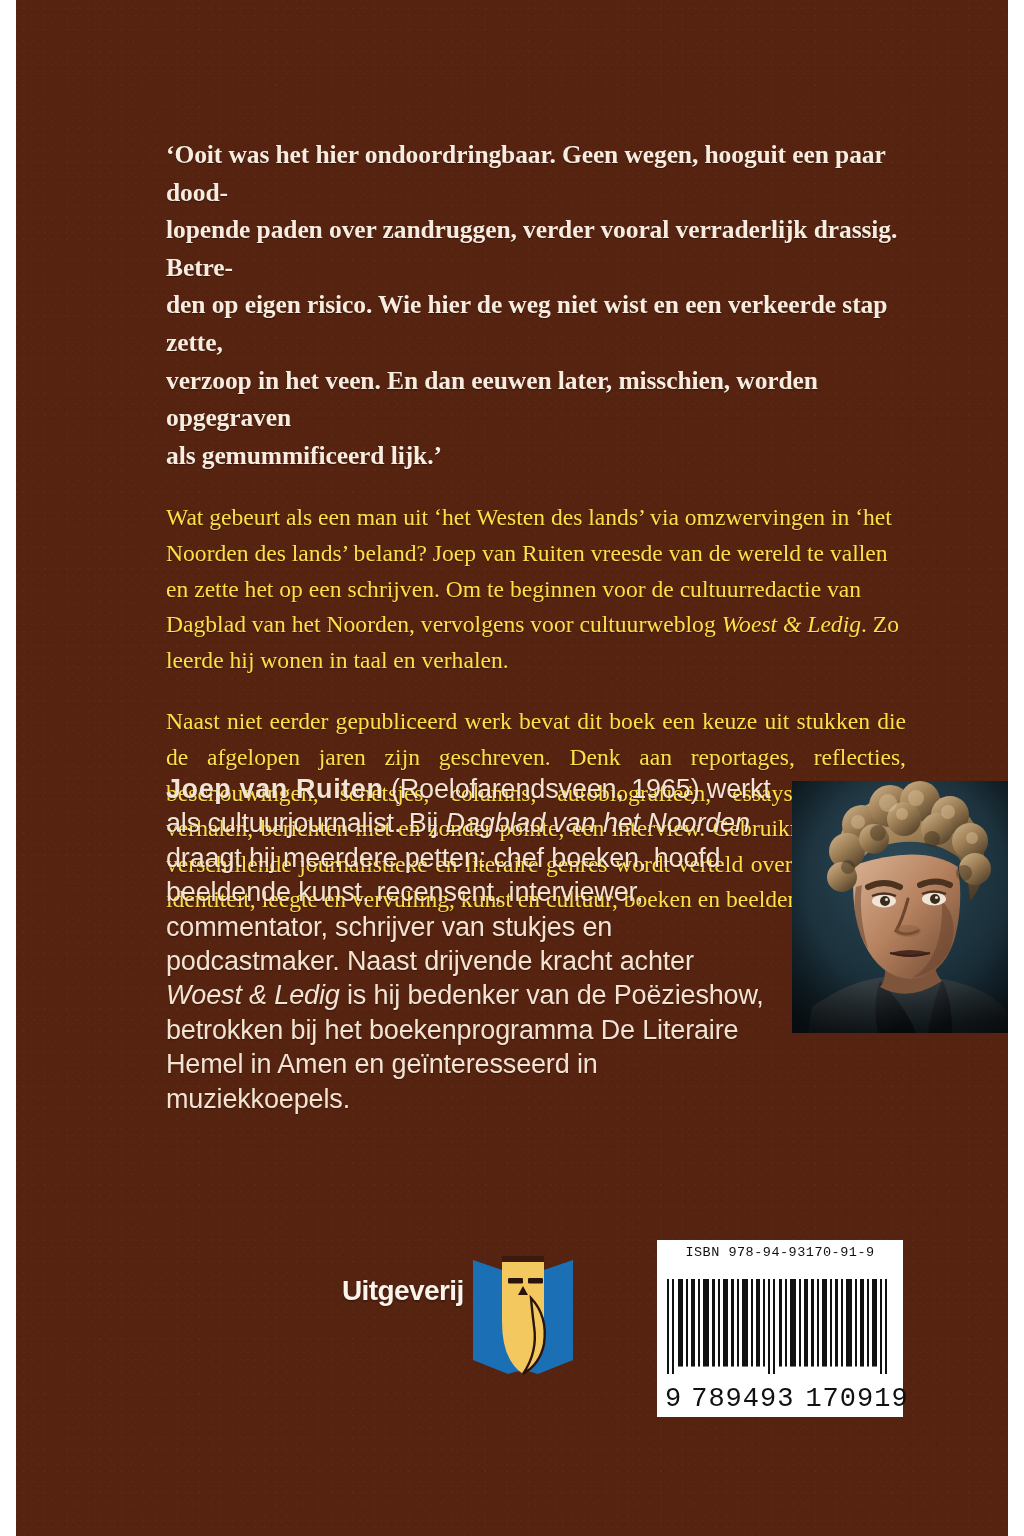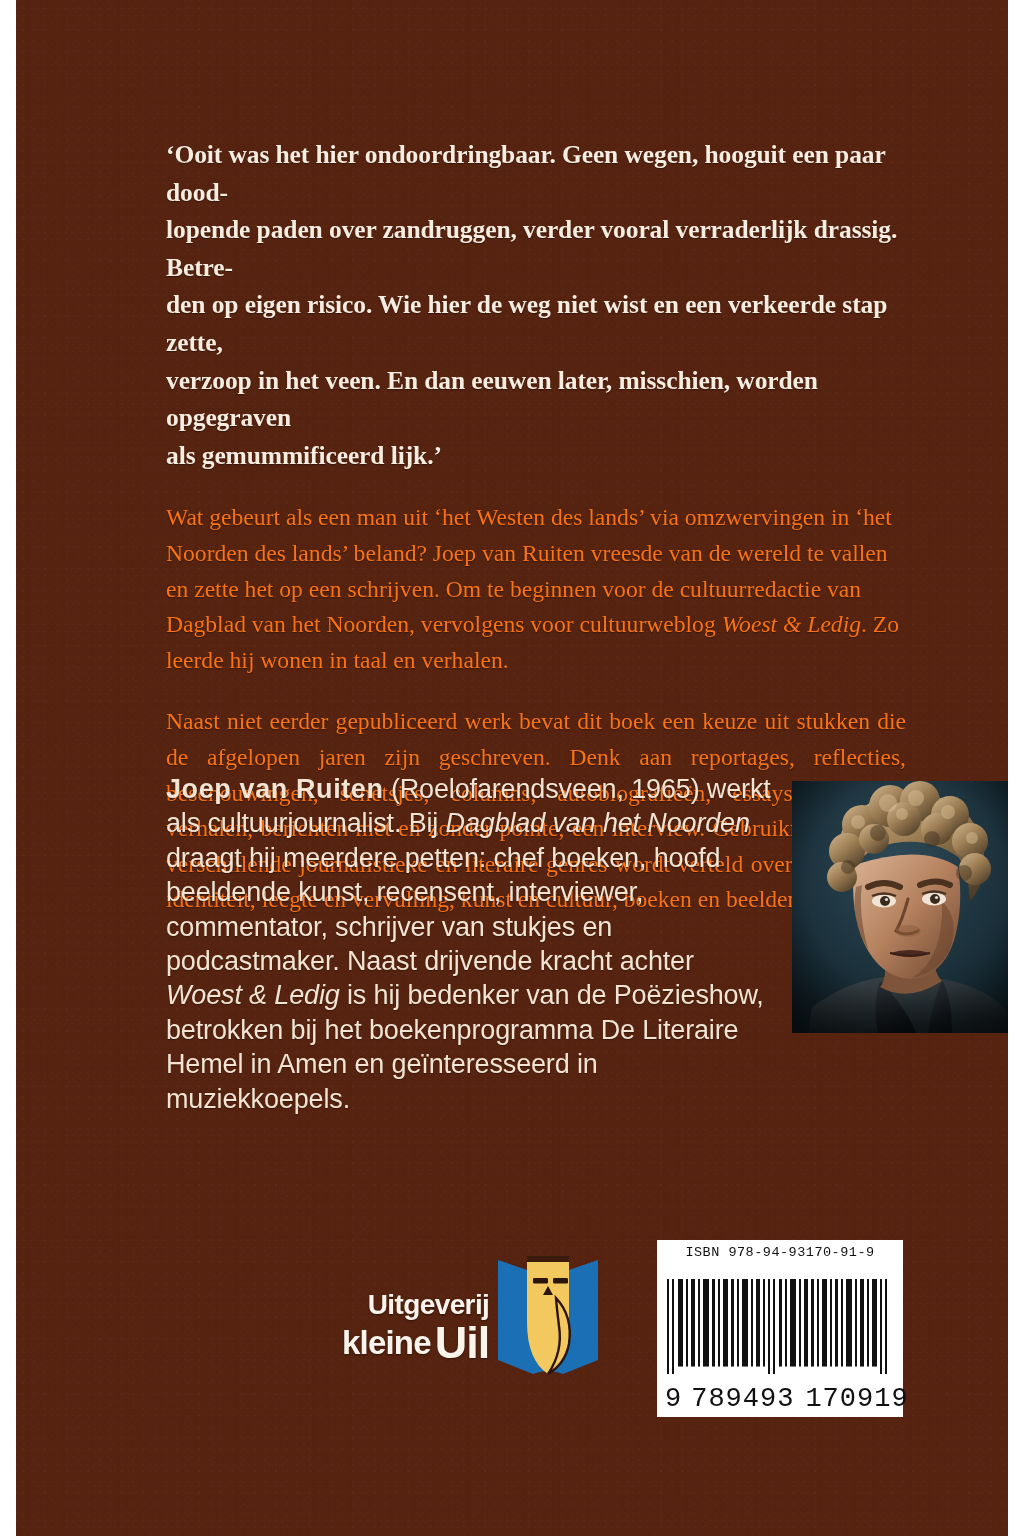--- a/index.html
+++ b/index.html
@@ -59,21 +59,21 @@
     font-family: "Liberation Serif", serif;
     font-weight: bold;
     font-size: 25.5px;
     line-height: 37.6px;
     letter-spacing: -0.1px;
     margin: 0 0 26px 0;
     text-shadow: 0 1px 1px rgba(0,0,0,0.40);
   }
 
   .body-par {
-    color: #f97316;
+    color: #fde047;
     font-family: "Liberation Serif", serif;
     font-weight: normal;
     font-size: 23.6px;
     line-height: 35.6px;
     margin: 0 0 26px 0;
     text-align: justify;
     text-shadow: 0 1px 1px rgba(0,0,0,0.35);
   }
   .body-par.nojust { text-align: left; }
   .body-par i { font-style: italic; }
@@ -132,21 +132,20 @@
     width: 992px;
     height: 220px;
     z-index: 3;
   }
 
   .publisher {
     position: absolute;
     left: 326px;
     top: 12px;
     display: flex;
-    align-items: center;
     gap: 4px;
   }
   .pub-words {
     text-align: right;
     font-family: "Liberation Sans", sans-serif;
     color: #fbf4ec;
     line-height: 1.04;
     text-shadow: 0 1px 2px rgba(0,0,0,0.45);
     padding-top: 28px;
   }
@@ -320,21 +319,20 @@
         </radialGradient>
       </svg>
     </div>
 
 
     <div class="footer">
 
       <div class="publisher">
         <div class="pub-words">
           <span class="pub-line1">Uitgeverij</span>
-          <span class="pub-line2"><span>kleine</span><span class="big">Uil</span></span>
         </div>
 
         <span class="owl-mark">
           <svg width="110" height="132" viewBox="0 0 110 132" xmlns="http://www.w3.org/2000/svg" aria-hidden="true">
 
             <path d="M5 12 L40 24 L40 126 L5 112 Z" fill="#1b6fb5"></path>
             <path d="M105 12 L70 24 L70 126 L105 112 Z" fill="#1b6fb5"></path>
             <path d="M40 24 Q55 18 70 24 L70 126 Q55 120 40 126 Z" fill="#1b6fb5"></path>
 
             <path d="M34 8 L76 8 L76 74 Q76 112 55 126 Q34 112 34 74 Z" fill="#f3c95f"></path>

